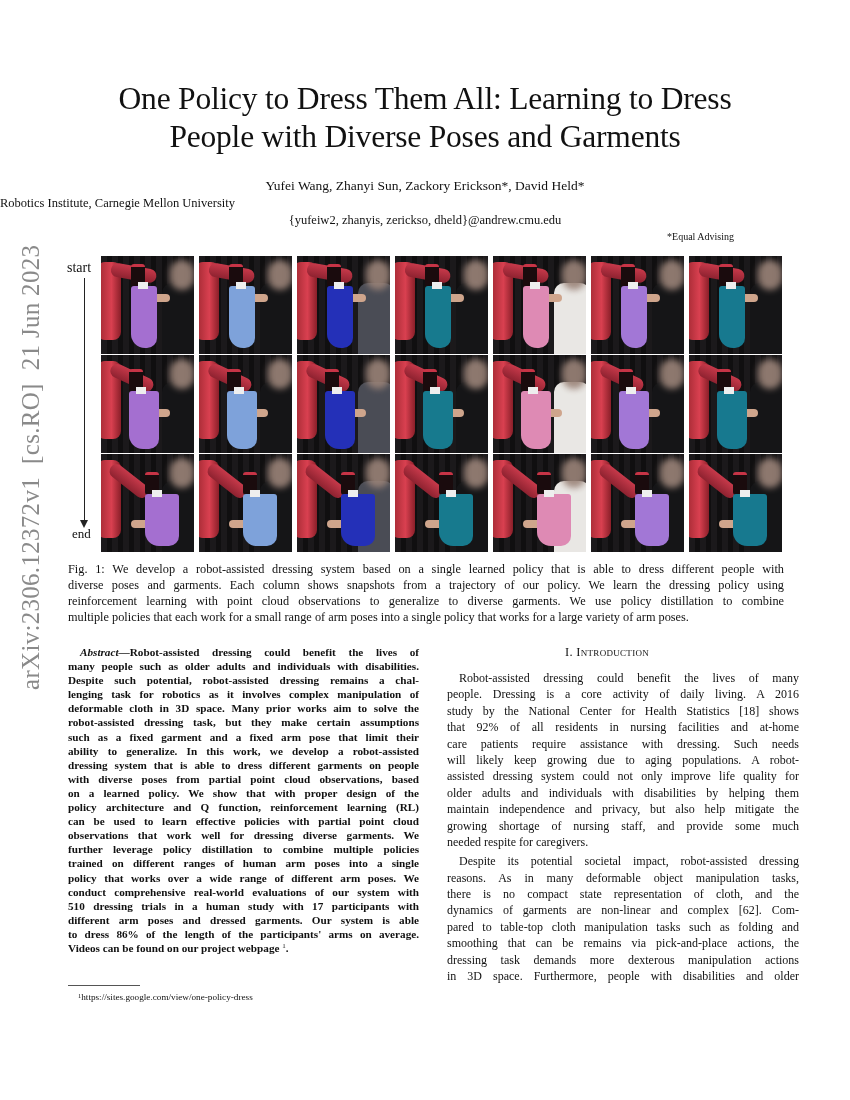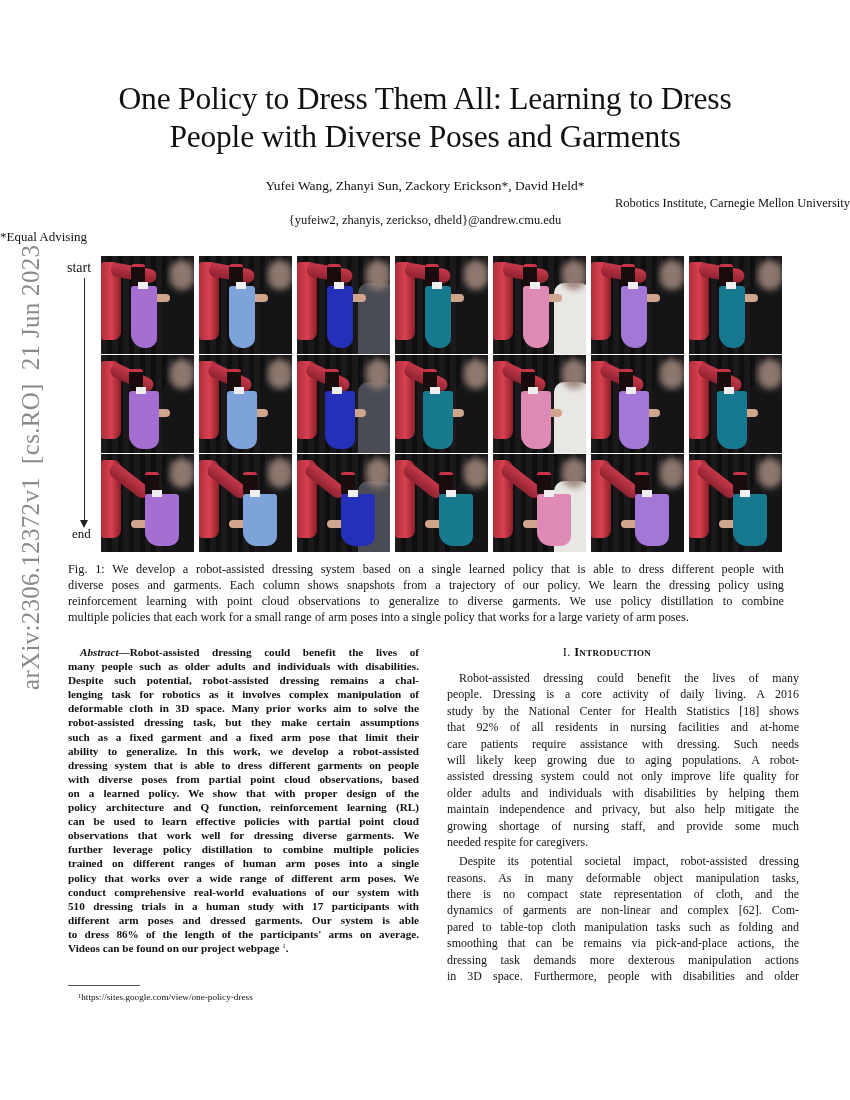--- a/index.html
+++ b/index.html
@@ -1,22 +1,22 @@
 <!DOCTYPE html>
 <html><head>
 <meta charset="utf-8">
 <style>
   html, body { margin:0; padding:0; background:#ffffff; }
   body { width:850px; height:1100px; position:relative; overflow:hidden; color:#111; font-family:"Liberation Serif", "DejaVu Serif", serif; }
 
   .title { position:absolute; left:40px; width:770px; top:80px; text-align:center; font-size:31.5px; line-height:38px; color:#111; letter-spacing:-0.2px; }
   .authors { position:absolute; left:0; width:850px; top:177px; text-align:center; font-size:13.5px; line-height:17px; }
-  .affil { position:absolute; left:0; width:850px; top:195px; text-align:right; font-size:12.5px; line-height:16px; }
+  .affil { position:absolute; left:0; width:850px; top:195px; text-align:left; font-size:12.5px; line-height:16px; }
   .email { position:absolute; left:0; width:850px; top:212px; text-align:center; font-size:12.5px; line-height:16px; }
-  .equal { position:absolute; left:0; width:734px; top:229px; text-align:left; font-size:13px; line-height:16px; }
+  .equal { position:absolute; left:0; width:734px; top:229px; text-align:right; font-size:10px; line-height:16px; }
 
   .arxiv { position:absolute; left:17px; top:690px; transform-origin:0 0; transform:rotate(-90deg); font-size:25px; color:#8a8a8a; white-space:nowrap; letter-spacing:0.3px; }
 
   .start-label { position:absolute; left:67px; top:260px; font-size:14px; }
   .end-label { position:absolute; left:72px; top:526px; font-size:13px; }
   .arrow-line { position:absolute; left:84px; top:278px; width:1px; height:246px; background:#222; }
   .arrow-head { position:absolute; left:80px; top:520px; width:0; height:0; border-left:4.5px solid transparent; border-right:4.5px solid transparent; border-top:8px solid #222; }
 
   .grid { position:absolute; left:101px; top:256px; width:682px; height:296px; display:grid; grid-template-columns:repeat(7, 93px); column-gap:5px; }
   .col { display:grid; grid-template-rows:repeat(3, 1fr); row-gap:1px; }
@@ -42,21 +42,21 @@
   .abs-line.last { text-align-last:left; }
   .abs-label { font-style:italic; }
   .indent { padding-left:12px; }
   sup { font-size:7px; vertical-align:top; position:relative; top:-2px; font-weight:normal; }
 
   .footnote-rule { position:absolute; left:68px; top:985px; width:72px; height:1px; background:#555; }
   .footnote { position:absolute; left:78px; top:991px; font-size:9.2px; line-height:12px; }
   .footnote sup { font-size:6.5px; top:-1px; }
 
   .section-heading { position:absolute; left:431px; width:352px; top:645px; text-align:center; font-size:12.5px; letter-spacing:0.3px; }
-  .sc { font-variant:small-caps;font-weight:bold; }
+  .sc { font-variant:small-caps; }
   .intro { position:absolute; left:447px; top:670px; width:352px; font-size:12px; line-height:16.4px; }
   .intro-line { display:block; white-space:nowrap; text-align:justify; text-align-last:justify; height:16.4px; }
   .intro-line.last { text-align-last:left; }
   .para-gap { height:3px; }
 </style>
 </head>
 <body>
 
 <div class="title">
   <div>One Policy to Dress Them All: Learning to Dress</div>

